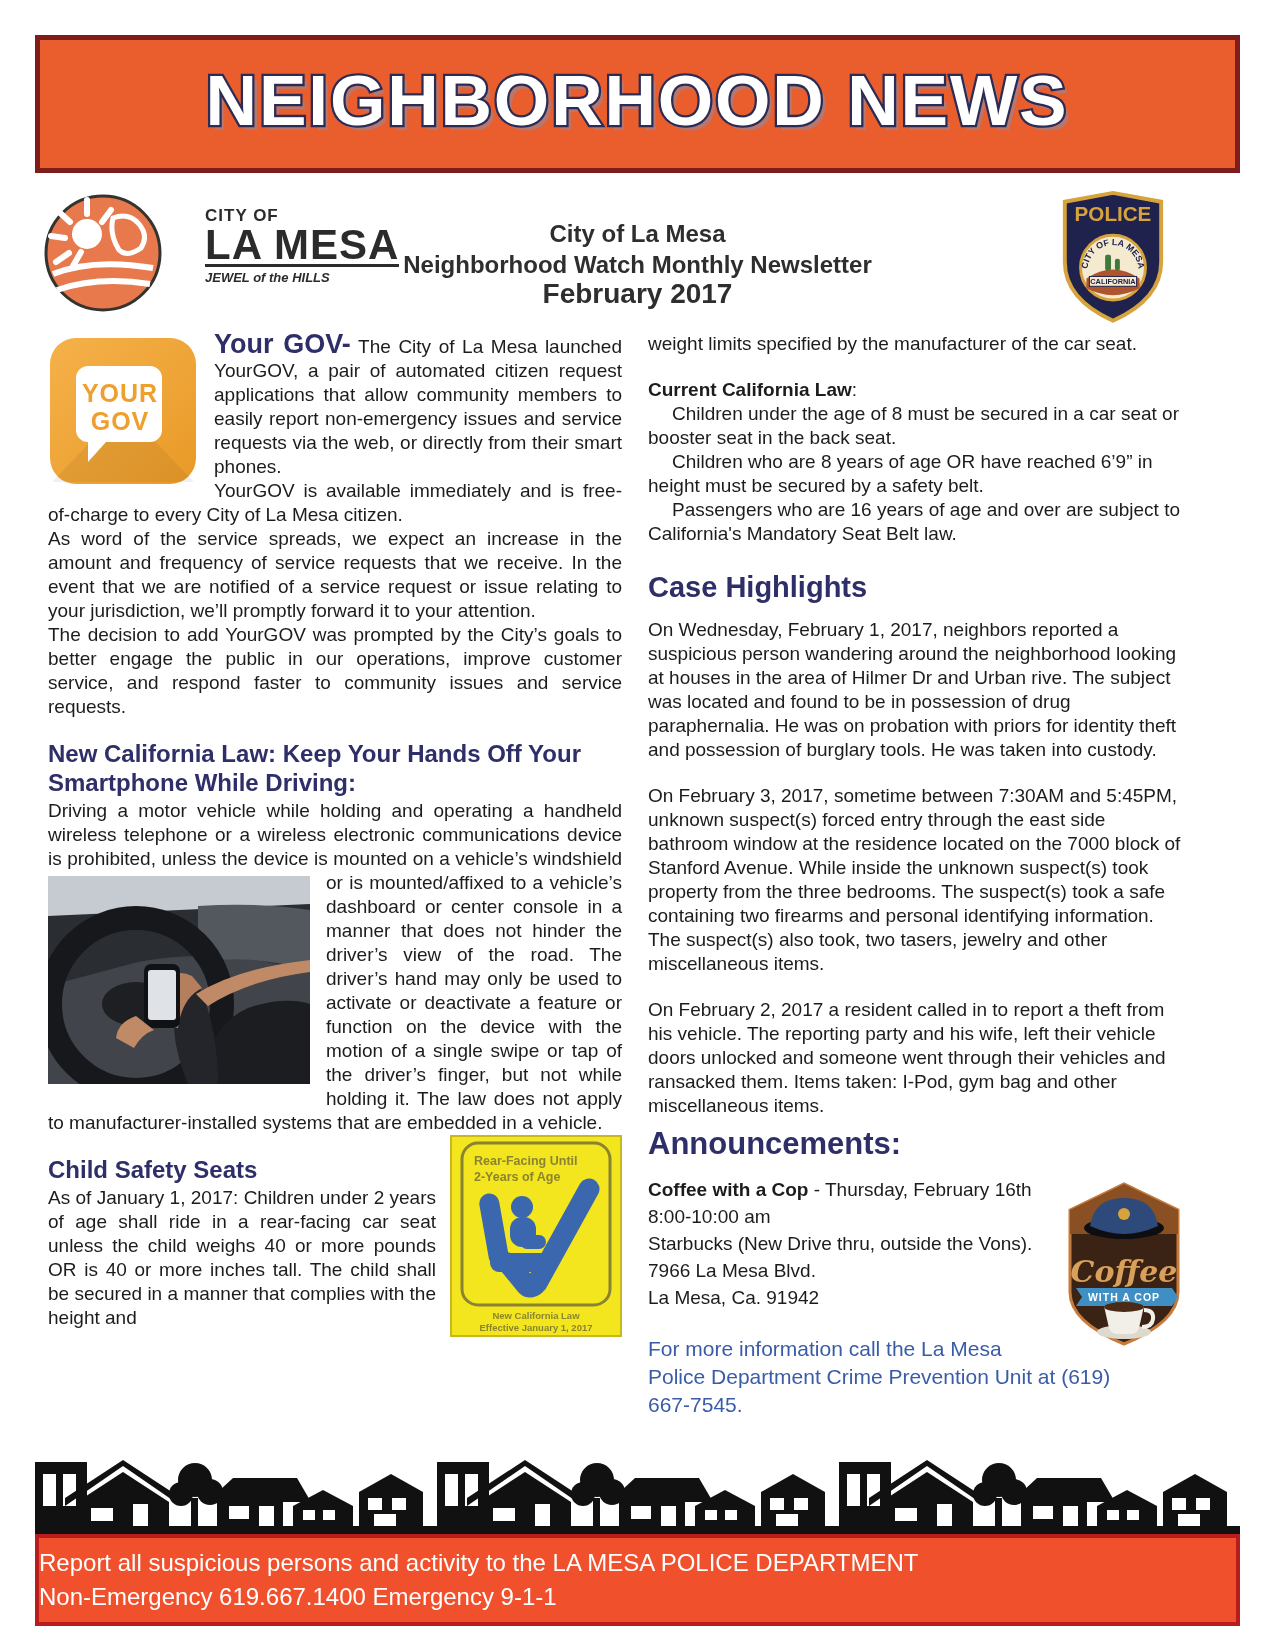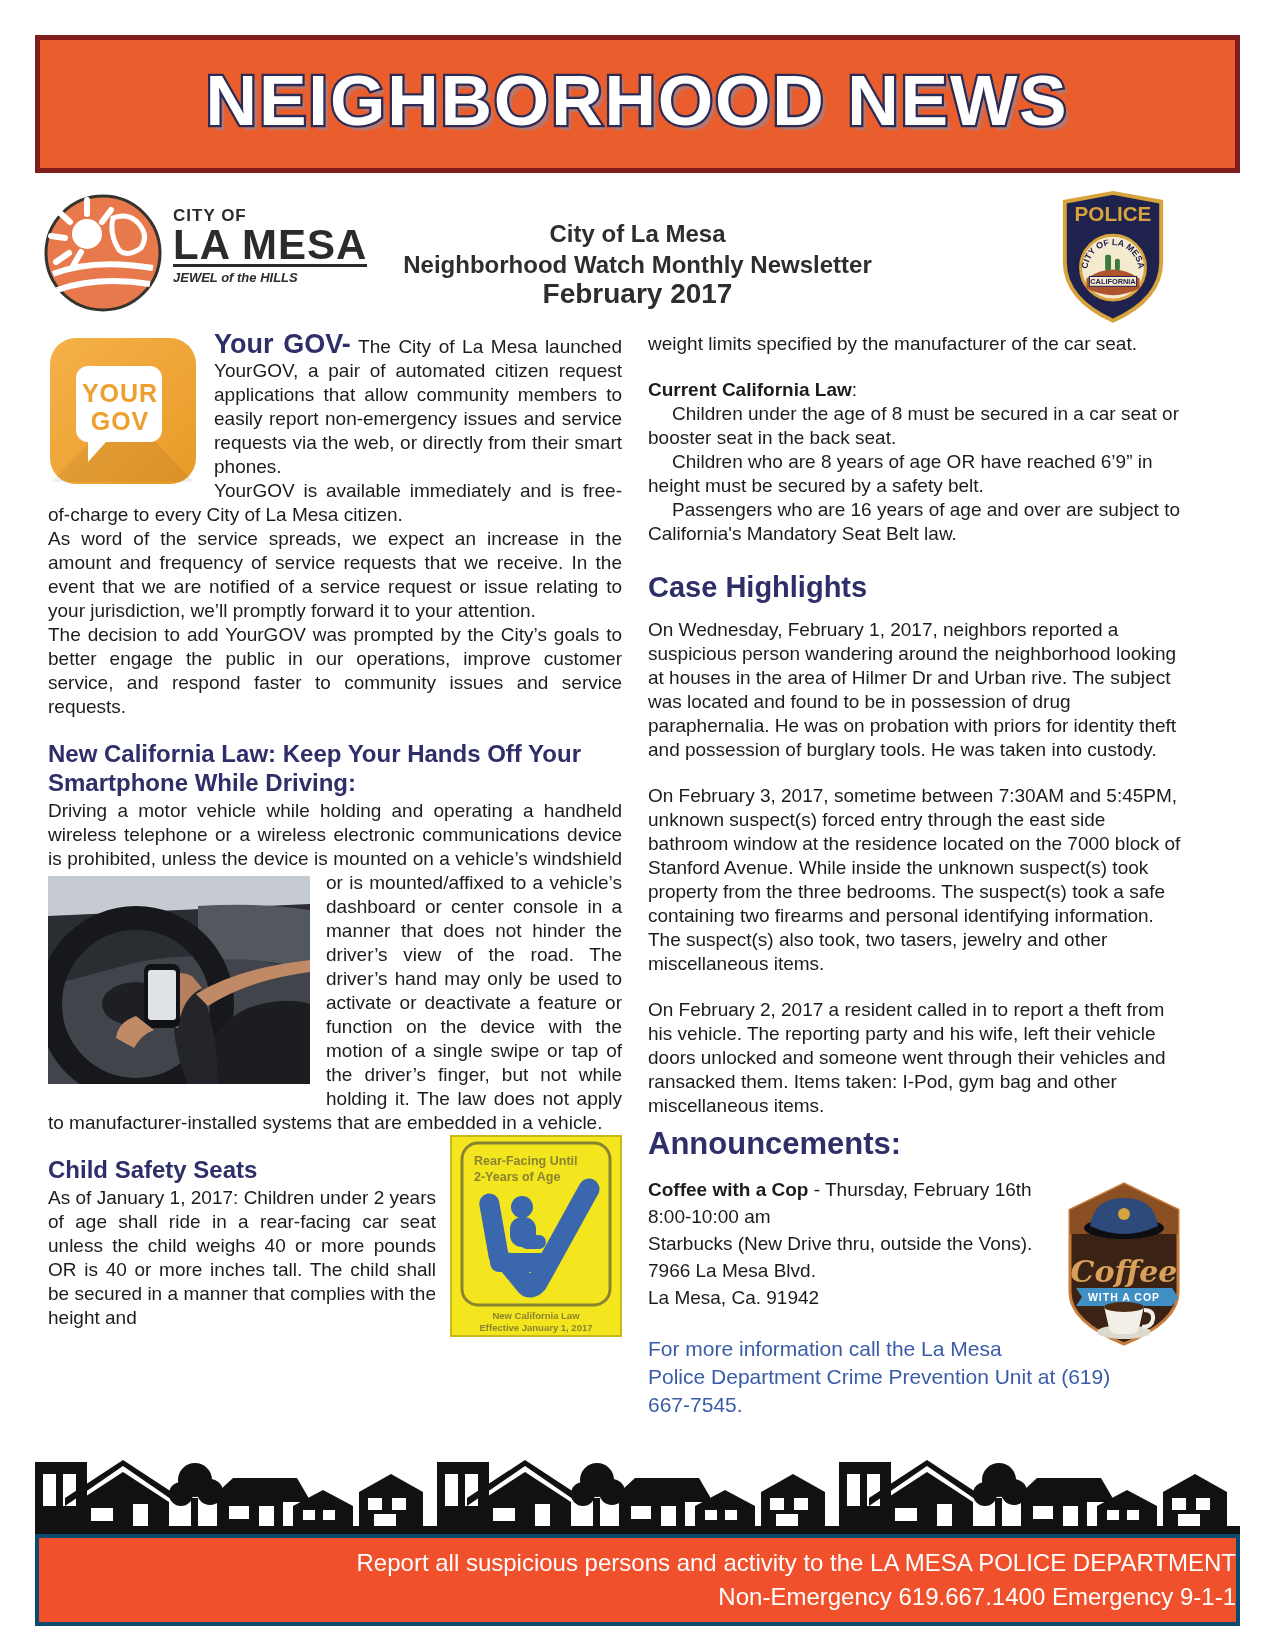--- a/index.html
+++ b/index.html
@@ -16,21 +16,21 @@
   
   .banner {
     position: absolute; left: 35px; top: 35px; right: 35px; height: 138px;
     background: #e95e2c;
     border: 5px solid #7f1d1d;
   }
   .banner svg { width: 100%; height: 100%; display: block; }
 
   
   .header-row { position: absolute; left: 35px; right: 35px; top: 192px; height: 140px; }
-  .logo-wrap { position: absolute; left: 8px; top: 0; display: flex; align-items: flex-start; }
+  .logo-wrap { position: absolute; left: 8px; top: 0; display: flex; align-items: flex-start; gap: 32px; }
   .logo-circle { width: 120px; height: 122px; }
   .logo-text { margin: 14px 0 0 10px; color: #2b2b2b; }
   .logo-cityof { font-size: 17px; font-weight: bold; letter-spacing: 1px; }
   .logo-name { font-size: 42px; font-weight: bold; letter-spacing: 1px; line-height: 38px; border-bottom: 3px solid #2b2b2b; }
   .logo-tag { font-size: 13px; font-weight: bold; font-style: italic; margin-top: 3px; }
   .center-title { position: absolute; left: 50%; transform: translateX(-50%); top: 26px; text-align: center; color: #2e2e2e; white-space: nowrap; }
   .ct1, .ct2 { font-size: 24px; font-weight: bold; line-height: 31px; }
   .ct3 { font-size: 28px; font-weight: bold; line-height: 28px; }
   .badge-wrap { position: absolute; right: 68px; top: -6px; width: 118px; height: 145px; }
 
@@ -58,22 +58,22 @@
   .coffee-logo { float: right; width: 128px; height: 172px; margin: 0 0 6px 10px; }
   .coffee-logo svg { width: 100%; height: 100%; display: block; }
   .coffee-line { font-size: 19px; line-height: 27px; }
   .info-text { clear: left; color: #3a5ca8; font-size: 21px; line-height: 28px; max-width: 490px; margin-top: 24px; }
 
   
   .skyline { position: absolute; left: 35px; right: 35px; bottom: 114px; height: 88px; }
   .skyline svg { width: 100%; height: 100%; display: block; }
   .footer-bar {
     position: absolute; left: 35px; right: 35px; bottom: 24px; height: 92px;
-    background: #f1502c; border: 4px solid #0c4a6e;
-    display: flex; flex-direction: column; align-items: flex-end; justify-content: center;
+    background: #f1502c; border: 4px solid #b91c1c;
+    display: flex; flex-direction: column; align-items: flex-start; justify-content: center;
     color: #fff; font-size: 24px; line-height: 34px; text-align: center;
   }
 </style>
 </head>
 <body>
 
 <div class="page">
 
   <div class="banner">
     <svg viewBox="0 0 1195 140">

